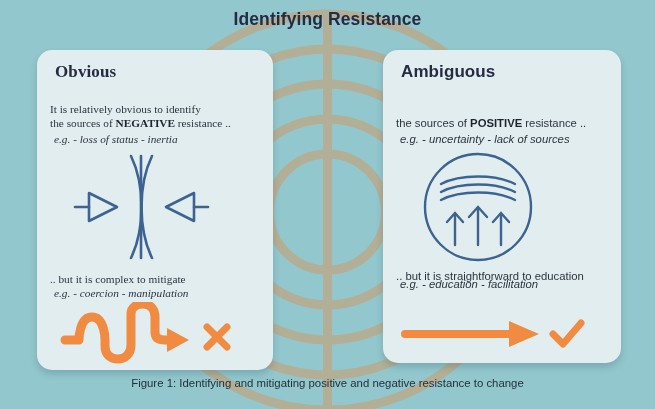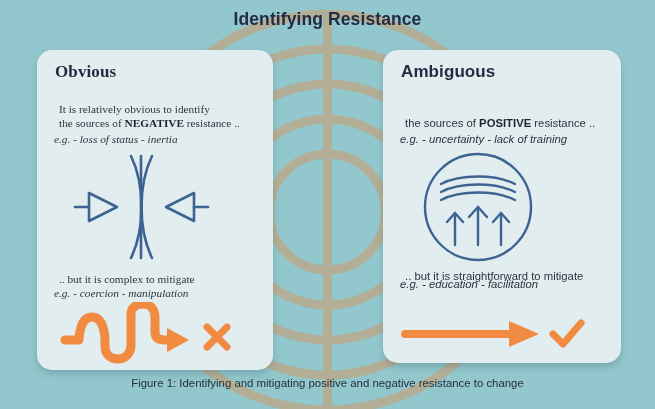--- a/index.html
+++ b/index.html
@@ -33,21 +33,21 @@
   #card-obvious{left:37px;top:50px;width:236px;height:320px;font-family:Liberation Serif, serif;}
   #card-ambiguous{left:383px;top:50px;width:238px;height:313px;}
 
   .card-inner{position:absolute;inset:0;}
 
   .card-title{
     position:absolute;left:18px;top:12px;
     font-size:17px;font-weight:bold;color:#262b44;letter-spacing:.1px;
   }
   .body-line{
-    position:absolute;left:22px;
+    position:absolute;left:13px;
     font-size:11.3px;color:#2c3440;line-height:14px;white-space:nowrap;
   }
   .body-line b{font-weight:bold;color:#1d2430;}
   .eg-line{
     position:absolute;left:17px;
     font-size:11.3px;color:#2c3440;font-style:italic;white-space:nowrap;
   }
 
   
   #ob-l1{top:52px;}
@@ -148,40 +148,40 @@
   <div class="card" id="card-ambiguous">
     <div class="card-inner">
 
       <div class="card-title">Ambiguous</div>
 
 
       <div class="body-line" id="am-l2">
         <span>the sources of </span><b>POSITIVE</b><span> resistance ..</span>
       </div>
 
-      <div class="eg-line" id="am-eg">e.g. - uncertainty   - lack of training</div>
+      <div class="eg-line" id="am-eg">e.g. - uncertainty   - lack of sources</div>
 
       <svg class="icon-blue" style="left:39px;top:101px;" width="112" height="112" viewBox="0 0 112 112">
         <circle cx="56" cy="56" r="53" fill="none" stroke="#3d6392" stroke-width="2.4"></circle>
         <g fill="none" stroke="#3d6392" stroke-width="2.4" stroke-linecap="round">
 
           <path d="M19 33 C 38 23, 74 23, 93 33"></path>
           <path d="M19 41 C 38 31, 74 31, 93 41"></path>
           <path d="M19 49 C 38 39, 74 39, 93 49"></path>
 
           <line x1="33" y1="94" x2="33" y2="63"></line>
           <path d="M25 71 L 33 62 L 41 71"></path>
           <line x1="56" y1="94" x2="56" y2="57"></line>
           <path d="M47 66 L 56 56 L 65 66"></path>
           <line x1="79" y1="94" x2="79" y2="63"></line>
           <path d="M71 71 L 79 62 L 87 71"></path>
         </g>
       </svg>
 
-      <div class="body-line" id="am-l3">.. but it is straightforward to mitigate</div>
+      <div class="body-line" id="am-l3">.. but it is straightforward to education</div>
 
       <div class="eg-line" id="am-eg2">e.g.  - education   - facilitation</div>
 
       <svg class="icon-orange" style="left:18px;top:268px;" width="145" height="32" viewBox="0 0 145 32">
         <line x1="4" y1="16" x2="112" y2="16" stroke="#f18b42" stroke-width="8" stroke-linecap="round"></line>
         <path d="M108 3 L 138 16 L 108 29 Z" fill="#f18b42"></path>
       </svg>
 
       <svg class="icon-orange" style="left:166px;top:268px;" width="36" height="32" viewBox="0 0 36 32">
         <path d="M4 16 L 14 26 L 32 5" fill="none" stroke="#f18b42" stroke-width="7" stroke-linecap="round" stroke-linejoin="round"></path>

